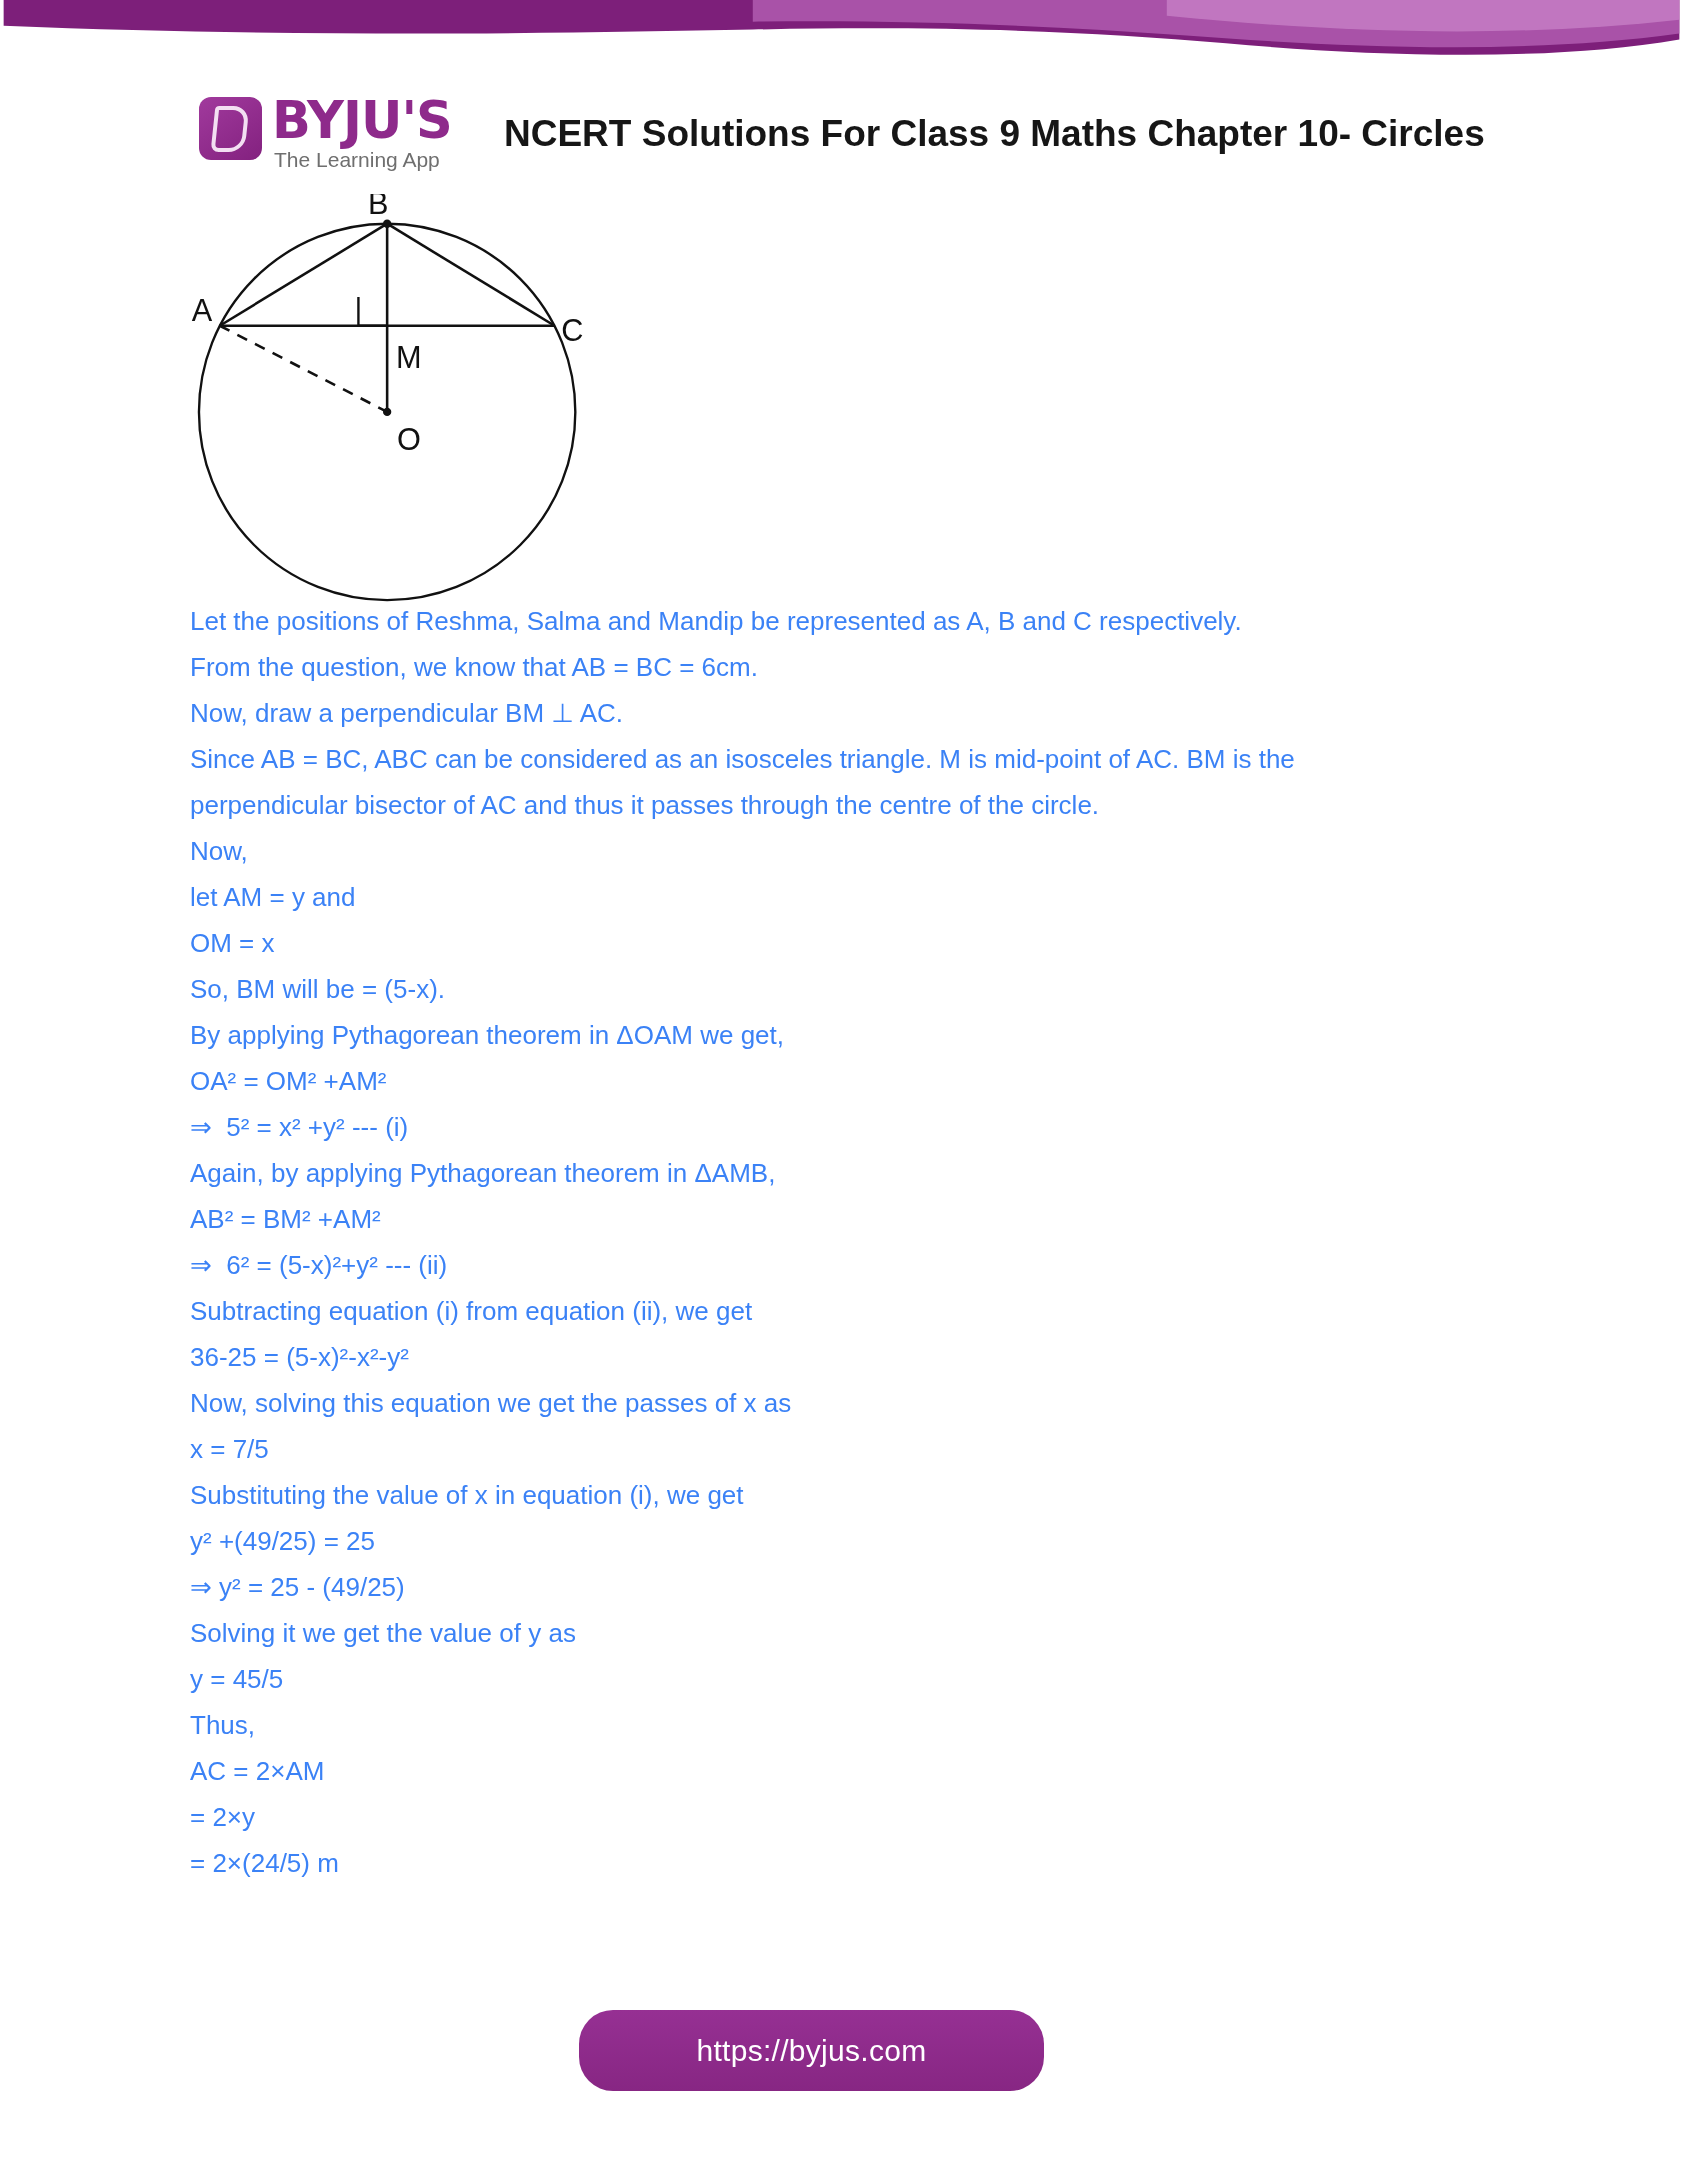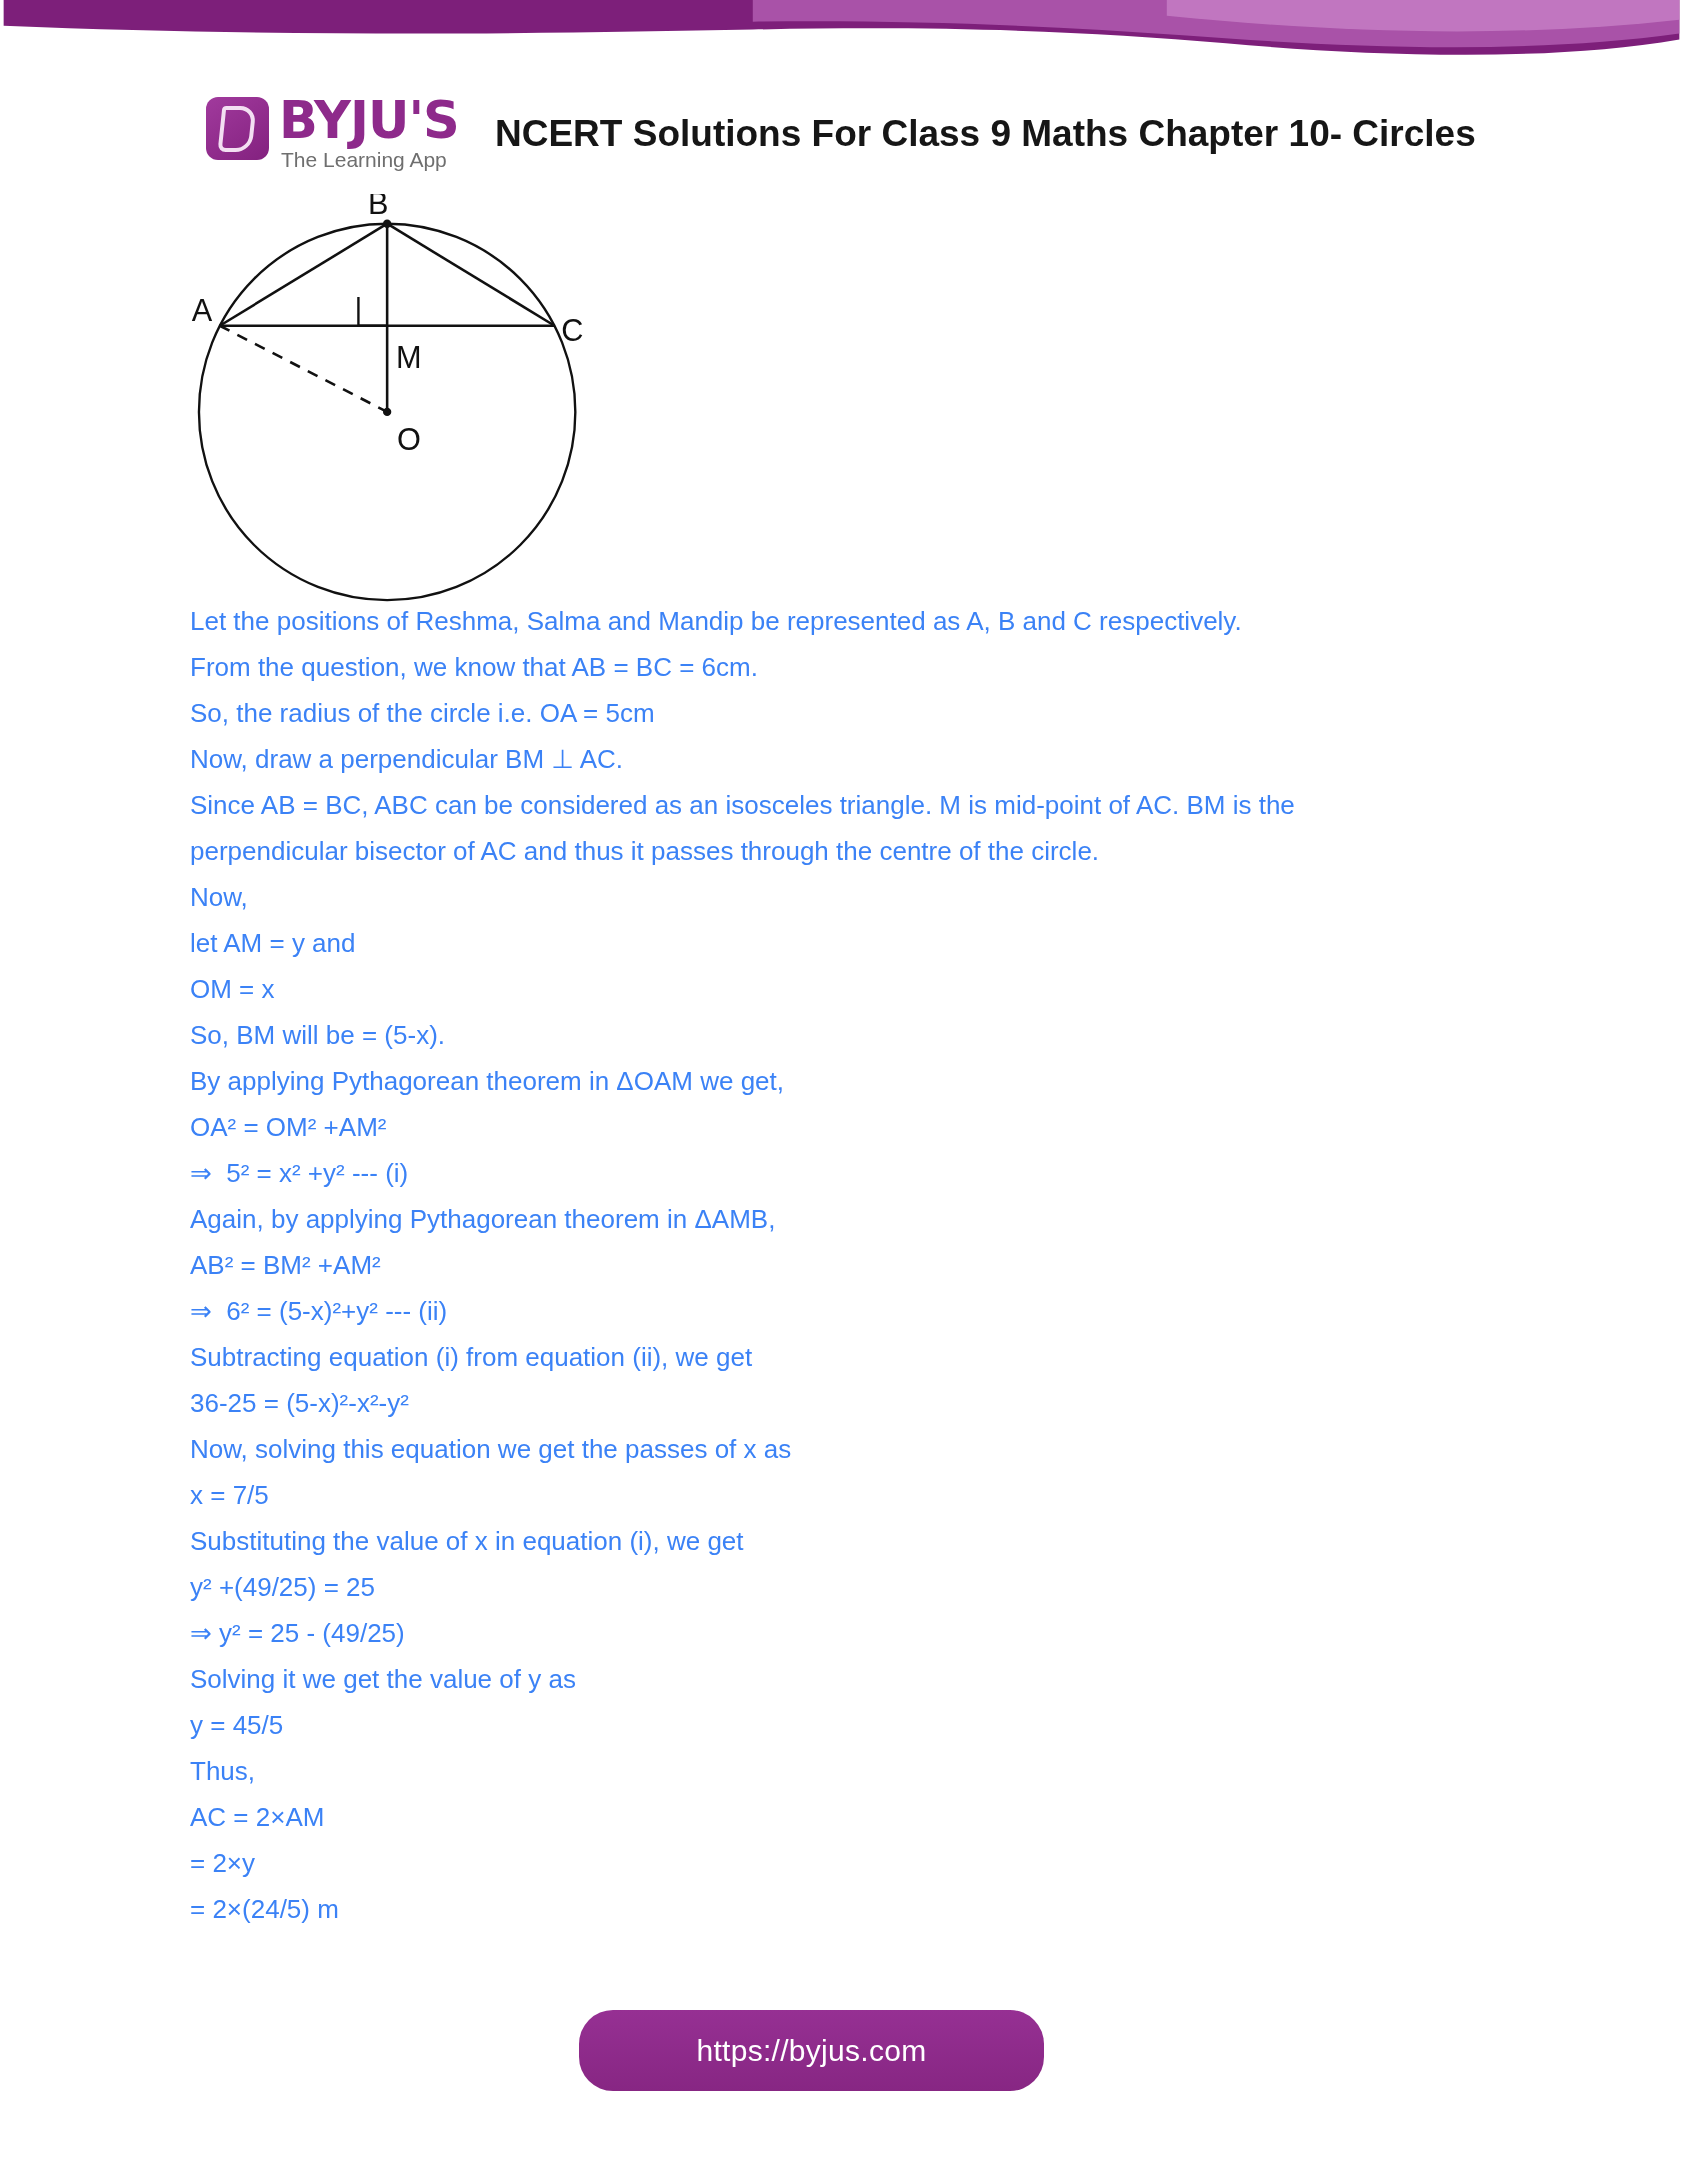--- a/index.html
+++ b/index.html
@@ -26,24 +26,25 @@
     width: 1683px;
     height: 69px;
     overflow: hidden;
     pointer-events: none;
   }
 
   
   .brand-row {
     position: absolute;
     top: 91px;
-    left: 206px;
+    left: 199px;
     display: flex;
     align-items: flex-end;
     height: 85px;
+    gap: 16px;
   }
   .logo-wrap {
     position: relative;
     width: 269px;
     height: 85px;
     flex: 0 0 auto;
   }
   .logo-mark {
     position: absolute;
     left: 0; top: 6px;
@@ -193,21 +194,20 @@
       <text x="18" y="128" font-family="Liberation Sans, sans-serif" font-size="31" fill="#111111" text-anchor="middle">A</text>
       <text x="392" y="148" font-family="Liberation Sans, sans-serif" font-size="31" fill="#111111" text-anchor="middle">C</text>
       <text x="214" y="176" font-family="Liberation Sans, sans-serif" font-size="31" fill="#111111">M</text>
       <text x="215" y="258" font-family="Liberation Sans, sans-serif" font-size="31" fill="#111111">O</text>
     </svg>
   </div>
 
   <div class="solution">
     <div class="line wrap">Let the positions of Reshma, Salma and Mandip be represented as A, B and C respectively.</div>
     <div class="line">From the question, we know that AB = BC = 6cm.</div>
-    <div class="line">So, the radius of the circle i.e. OA = 5cm</div>
     <div class="line">Now, draw a perpendicular BM ⊥ AC.</div>
     <div class="line wrap">Since AB = BC, ABC can be considered as an isosceles triangle. M is mid-point of AC. BM is the perpendicular bisector of AC and thus it passes through the centre of the circle.</div>
     <div class="line">Now,</div>
     <div class="line">let AM = y and</div>
     <div class="line">OM = x</div>
     <div class="line">So, BM will be = (5-x).</div>
     <div class="line">By applying Pythagorean theorem in ΔOAM we get,</div>
     <div class="line">OA² = OM² +AM²</div>
     <div class="line">⇒  5² = x² +y² --- (i)</div>
     <div class="line">Again, by applying Pythagorean theorem in ΔAMB,</div>

